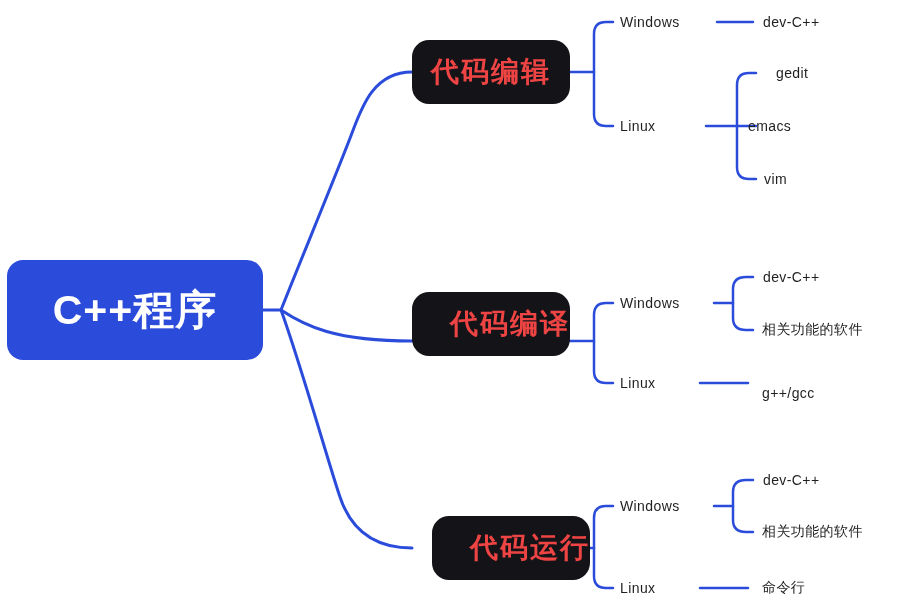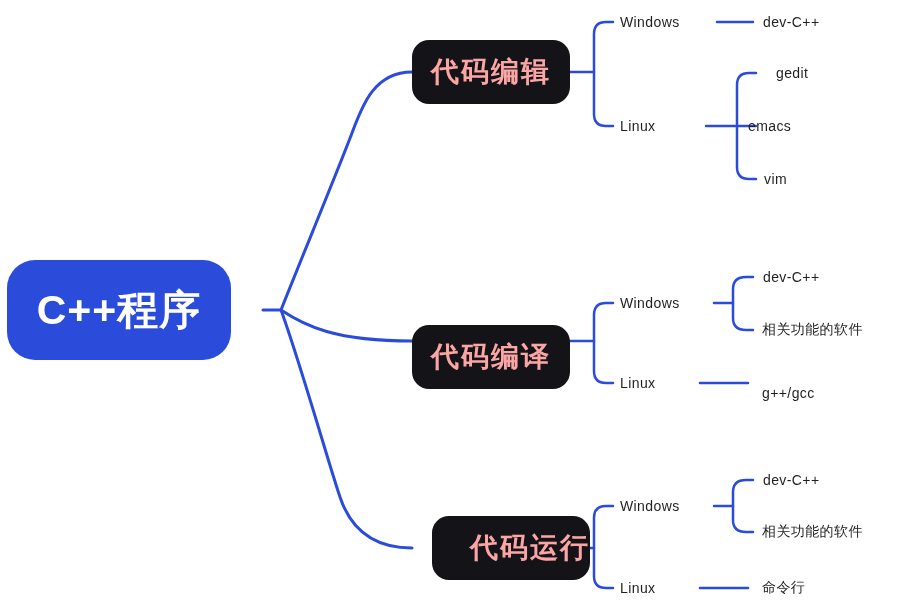--- a/index.html
+++ b/index.html
@@ -15,27 +15,27 @@
     overflow:hidden;
   }
   #edges{position:absolute;left:0;top:0;width:919px;height:612px;}
   .edge{stroke:var(--accent);fill:none;stroke-linecap:round;stroke-linejoin:round;stroke-width:2.5;}
   .edge.thick{stroke-width:3;}
   .node{
     position:absolute;display:flex;align-items:center;justify-content:center;
     box-sizing:border-box;cursor:pointer;
   }
   .root-node{
-    left:7px;top:260px;width:224px;height:100px;border-radius:28px;
+    left:7px;top:260px;width:256px;height:100px;border-radius:16px;
     background:var(--accent);color:#ffffff;font-size:41px;font-weight:bold;
     letter-spacing:1px;
   }
   .branch-node{
     width:158px;height:64px;border-radius:17px;background:var(--branch-bg);
-    color:#fca5a5;font-size:28px;font-weight:bold;letter-spacing:2px;
+    color:#ef4444;font-size:28px;font-weight:bold;letter-spacing:2px;
   }
   .leaf{
     position:absolute;transform:translateY(-50%);color:var(--text);
     font-size:14px;letter-spacing:0.4px;white-space:nowrap;cursor:pointer;
   }
 </style>
 </head>
 <body>
 
 <div id="canvas">
@@ -67,21 +67,21 @@
     <path class="edge" d="M700,588 H748"></path>
   </svg>
 
   <div class="node root-node">
     <span>C++程序</span>
   </div>
 
   <div class="node branch-node" style="left:412px;top:40px;">
     <span>代码编辑</span>
   </div>
-  <div class="node branch-node" style="left:412px;top:325px;">
+  <div class="node branch-node" style="left:412px;top:292px;justify-content:flex-end;">
     <span>代码编译</span>
   </div>
   <div class="node branch-node" style="left:432px;top:516px;justify-content:flex-end;">
     <span>代码运行</span>
   </div>
 
   <div class="leaf" style="left:620px;top:22px;">Windows</div>
   <div class="leaf" style="left:763px;top:22px;">dev-C++</div>
   <div class="leaf" style="left:620px;top:126px;">Linux</div>
   <div class="leaf" style="left:764px;top:73px;margin-left:12px;">gedit</div>

